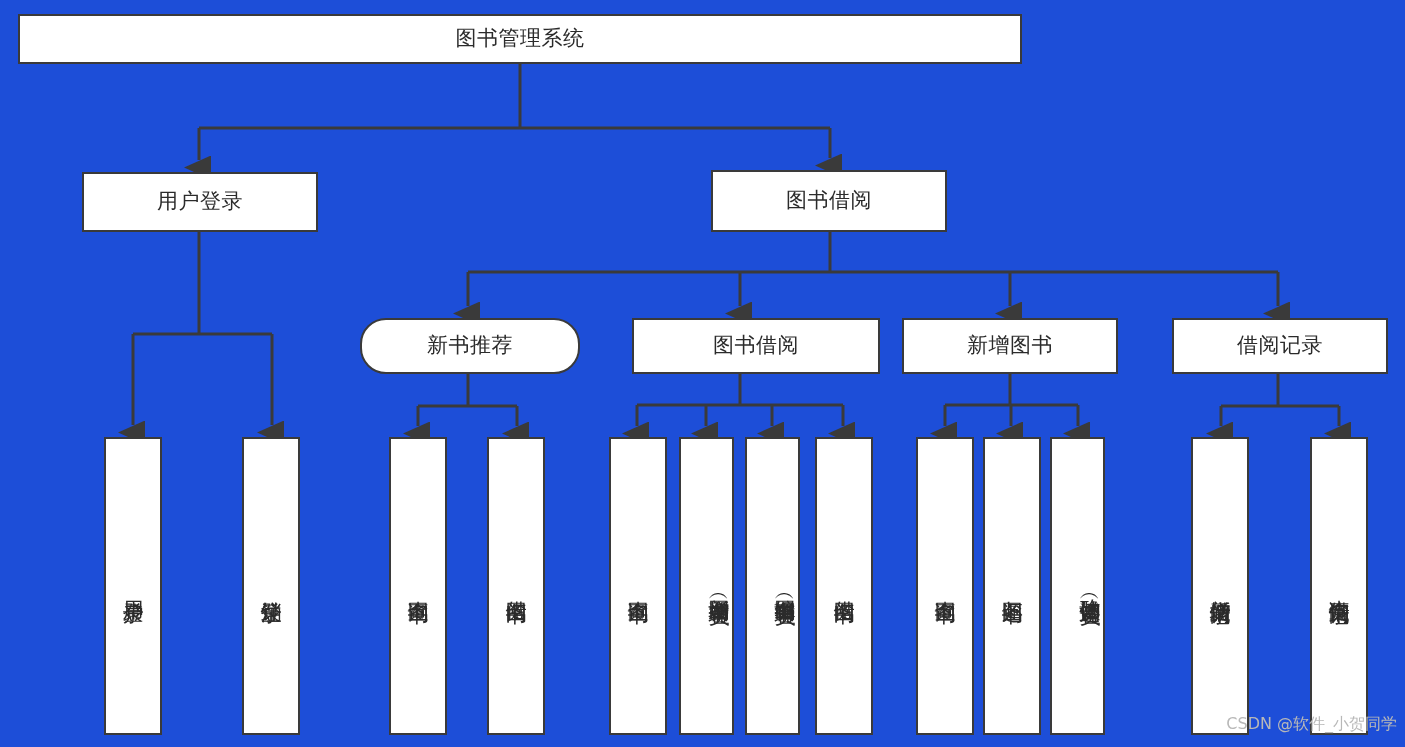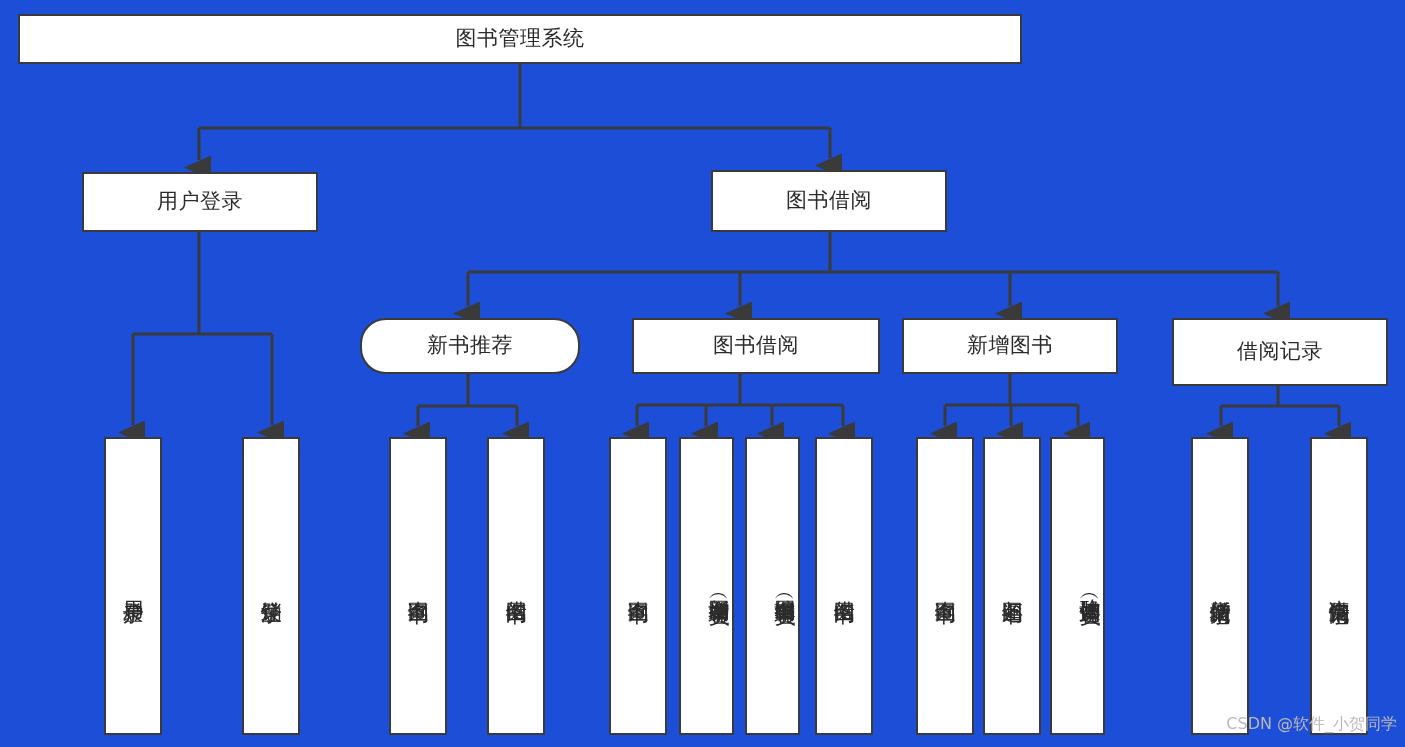--- a/index.html
+++ b/index.html
@@ -133,21 +133,21 @@
 
   <div class="node horiz" style="left:360px; top:318px; width:220px; height:56px;border-radius:26px;">
     <span class="label">新书推荐</span>
   </div>
   <div class="node horiz" style="left:632px; top:318px; width:248px; height:56px;">
     <span class="label">图书借阅</span>
   </div>
   <div class="node horiz" style="left:902px; top:318px; width:216px; height:56px;">
     <span class="label">新增图书</span>
   </div>
-  <div class="node horiz" style="left:1172px; top:318px; width:216px; height:68px;">
+  <div class="node horiz" style="left:1172px; top:318px; width:216px; height:56px;">
     <span class="label">借阅记录</span>
   </div>
 
   <div class="node vert" style="left:104px; top:437px; width:58px; height:298px;">
     <span class="label">用户登录</span>
   </div>
   <div class="node vert" style="left:242px; top:437px; width:58px; height:298px;">
     <span class="label">注销登录</span>
   </div>
   <div class="node vert" style="left:389px; top:437px; width:58px; height:298px;">

